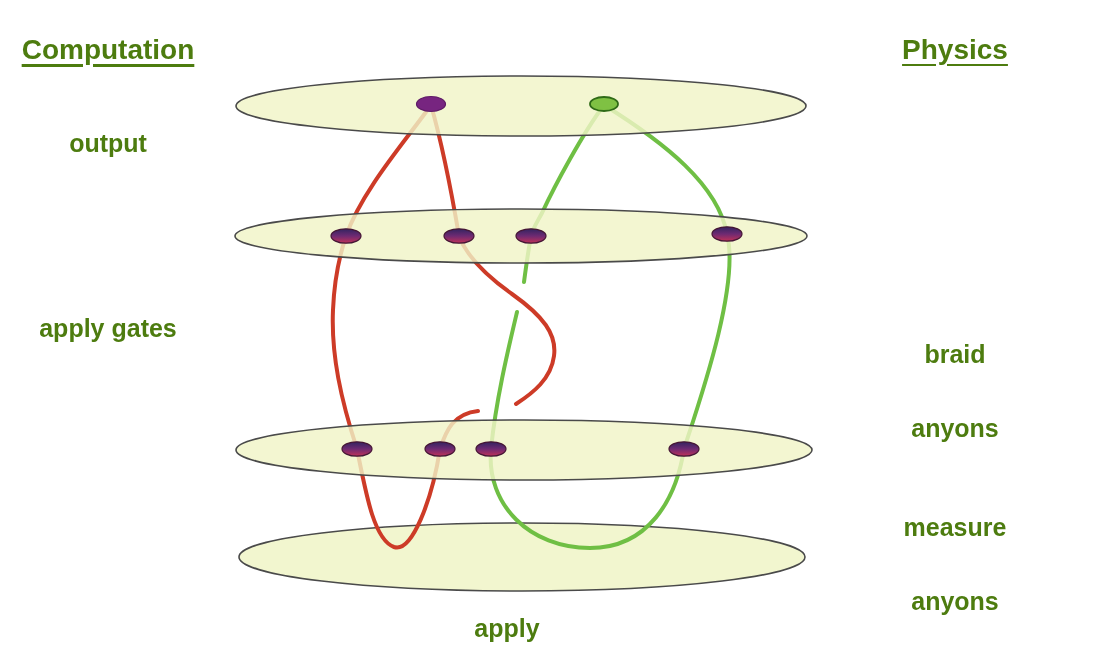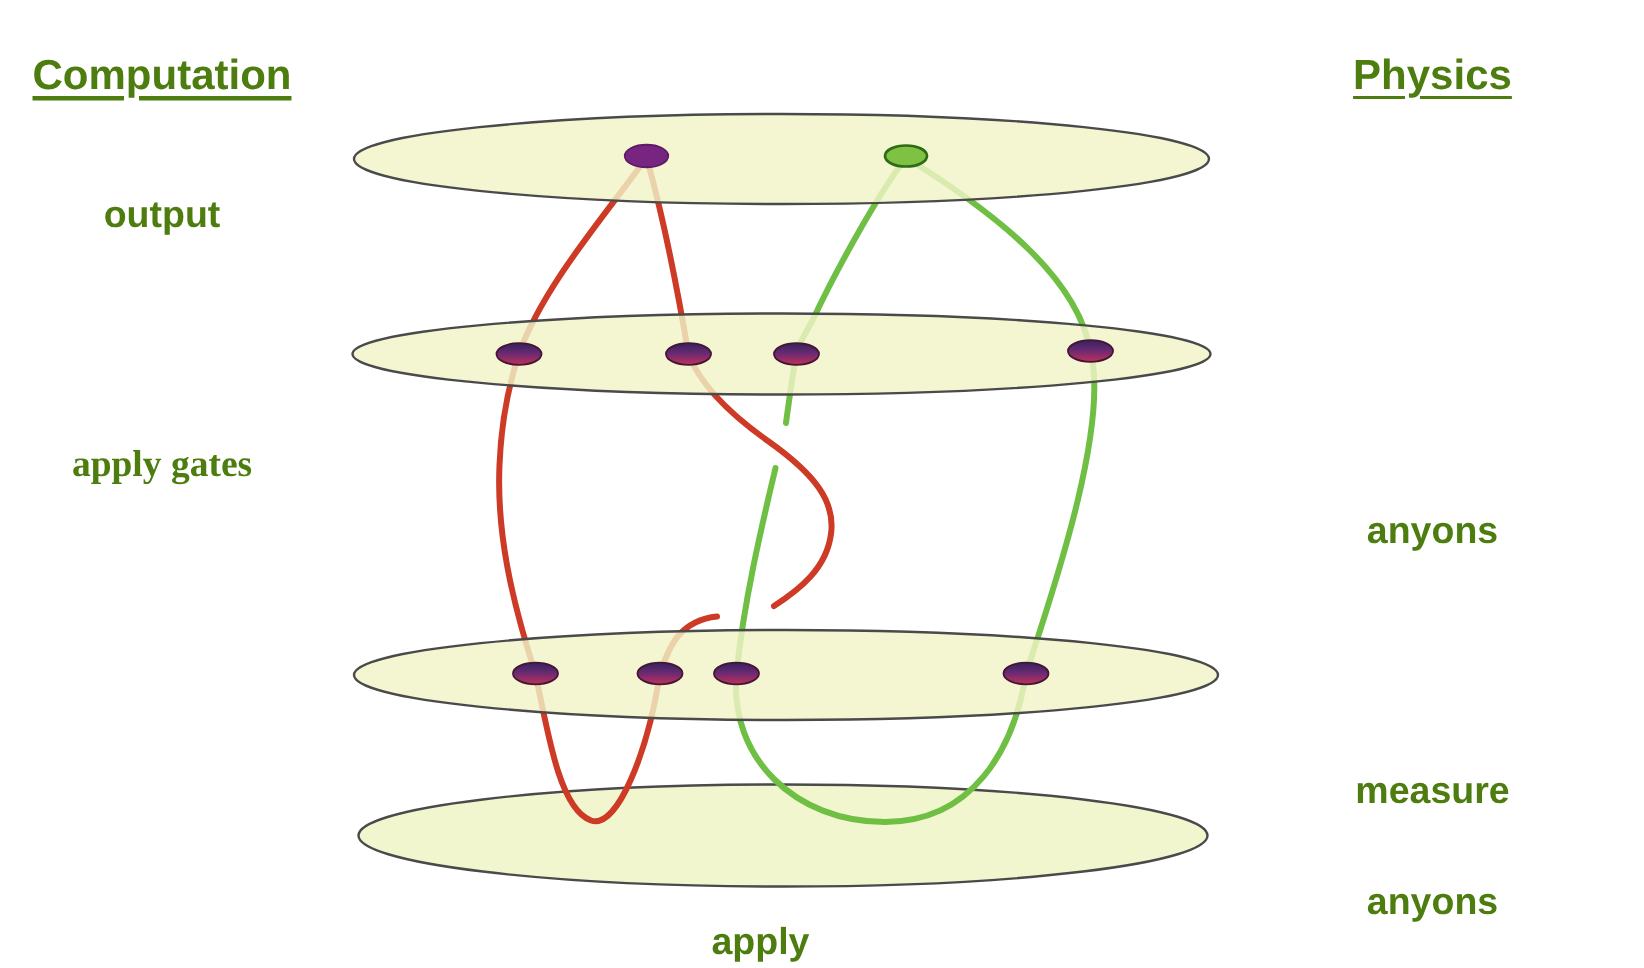--- a/index.html
+++ b/index.html
@@ -65,24 +65,25 @@
     <ellipse cx="727" cy="234" rx="15" ry="7.2" fill="url(#anyonGrad)" stroke="#451535" stroke-width="1.2"></ellipse>
 
     <ellipse cx="357" cy="449" rx="15" ry="7.2" fill="url(#anyonGrad)" stroke="#451535" stroke-width="1.2"></ellipse>
     <ellipse cx="440" cy="449" rx="15" ry="7.2" fill="url(#anyonGrad)" stroke="#451535" stroke-width="1.2"></ellipse>
     <ellipse cx="491" cy="449" rx="15" ry="7.2" fill="url(#anyonGrad)" stroke="#451535" stroke-width="1.2"></ellipse>
     <ellipse cx="684" cy="449" rx="15" ry="7.2" fill="url(#anyonGrad)" stroke="#451535" stroke-width="1.2"></ellipse>
   </svg>
 
   <div class="lbl heading col-left" style="top:34px;">Computation</div>
   <div class="lbl step col-left" style="top:128px;">output</div>
-  <div class="lbl step col-left" style="top:295px;font-family:Liberation Serif, serif;">apply gates</div>
+  <div class="lbl step col-left" style="top:313px;">apply gates</div>
 
   <div class="lbl heading col-right" style="top:34px;text-decoration:underline;">Physics</div>
   <div class="lbl two-line col-right" style="top:299px;">
+    <span style="display:block">braid</span>
     <span style="display:block">anyons</span>
   </div>
   <div class="lbl two-line col-right" style="top:472px;">
     <span style="display:block">measure</span>
     <span style="display:block">anyons</span>
   </div>
 
   <div class="lbl step" style="left:407px;top:613px;width:200px;">apply</div>
 
 </div>

